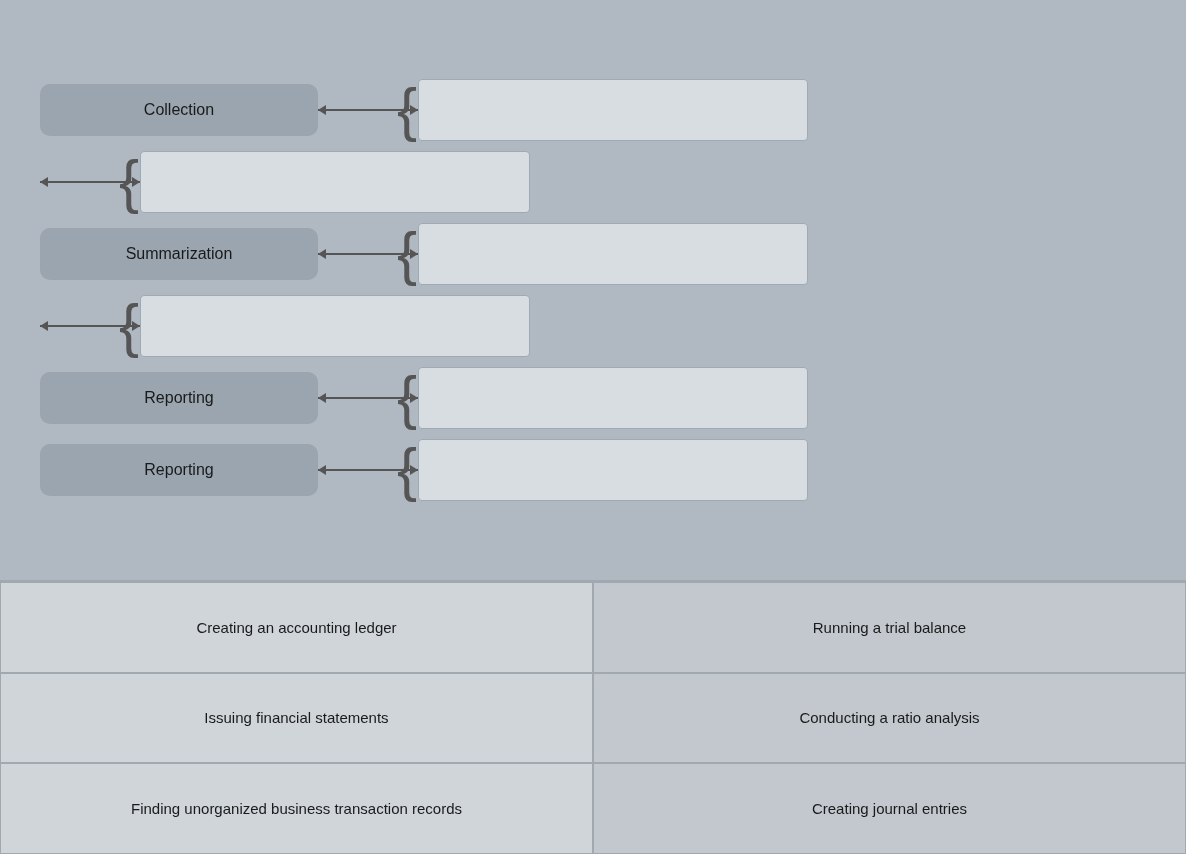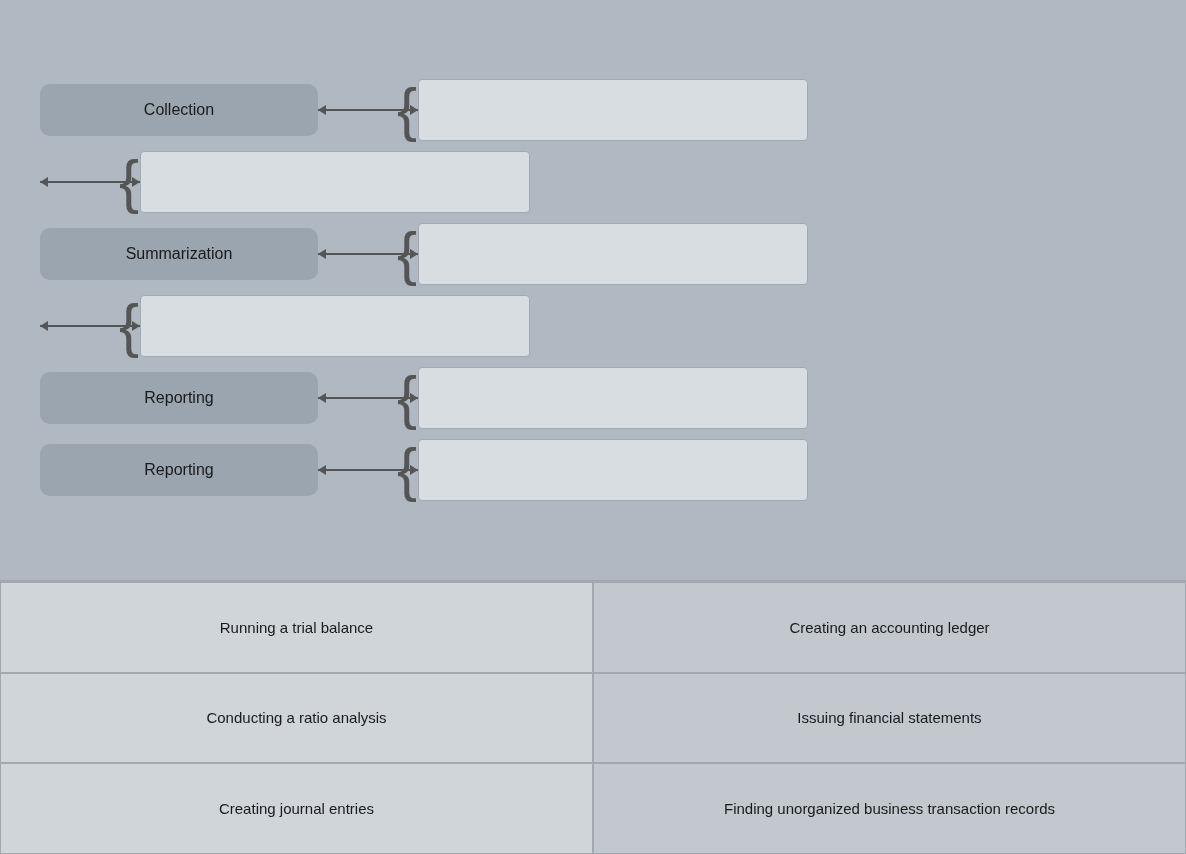--- a/index.html
+++ b/index.html
@@ -186,19 +186,19 @@
         <div class="arrow-line"></div>
       </div>
       <div class="brace-input">
         <span class="brace-symbol">{</span>
       </div>
     </div>
   </div>
 
 <div class="bottom-section">
 
-<div class="bottom-cell">Running a trial balance</div>
-    <div class="bottom-cell">Creating an accounting ledger</div>
+<div class="bottom-cell">Creating an accounting ledger</div>
+    <div class="bottom-cell">Running a trial balance</div>
+    <div class="bottom-cell">Issuing financial statements</div>
     <div class="bottom-cell">Conducting a ratio analysis</div>
-    <div class="bottom-cell">Issuing financial statements</div>
+    <div class="bottom-cell">Finding unorganized business transaction records</div>
     <div class="bottom-cell">Creating journal entries</div>
-    <div class="bottom-cell">Finding unorganized business transaction records</div>
   </div>
 
 </body></html>

